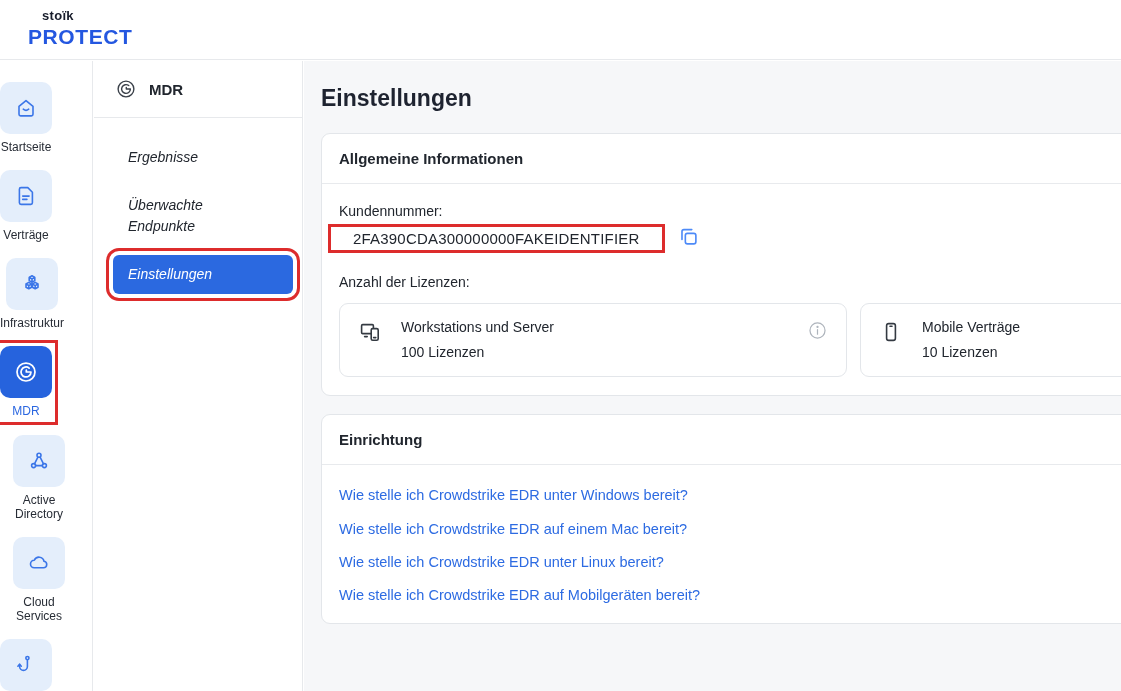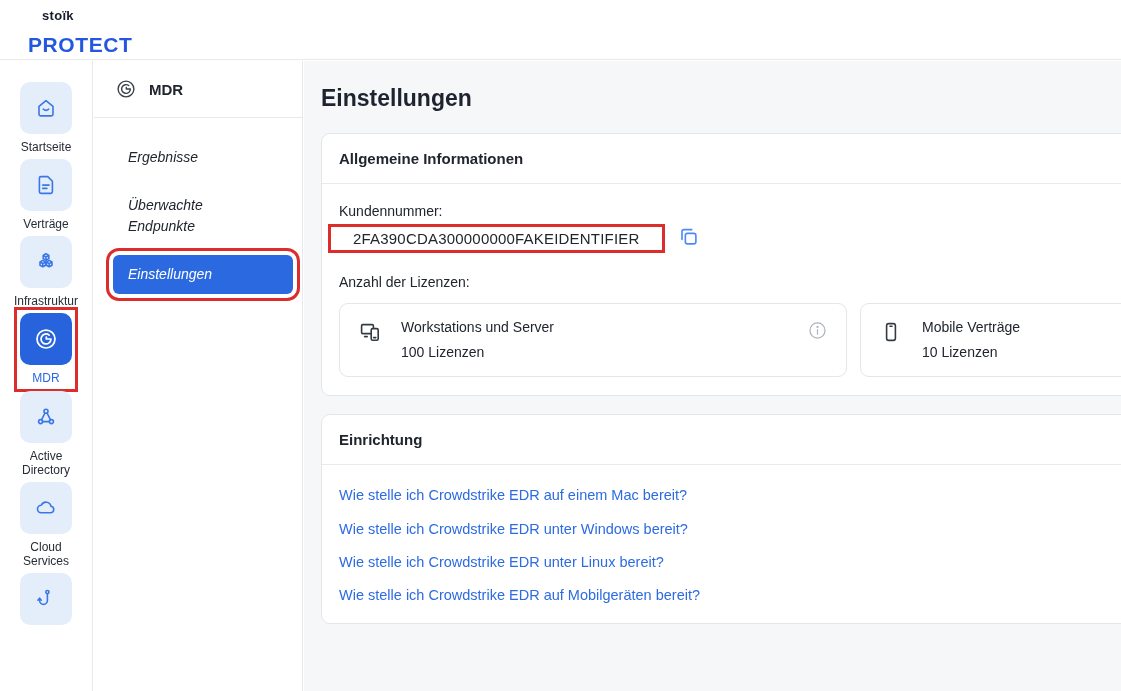--- a/index.html
+++ b/index.html
@@ -9,27 +9,27 @@
     font-family:"Liberation Sans", sans-serif;
     color:#21262e;
   }
   
   .topbar{
     position:absolute;top:0;left:0;width:1121px;height:60px;
     background:#fff;border-bottom:1px solid #e7e9ec;box-sizing:border-box;
   }
   .logo{position:absolute;left:28px;top:9px;line-height:1;}
   .logo .brand-name{font-size:13px;font-weight:bold;color:#171c2b;letter-spacing:.3px;display:block;margin-left:14px;}
-  .logo .brand-product{font-size:21px;font-weight:bold;color:#2457e0;letter-spacing:.6px;display:block;margin-top:12px;}
+  .logo .brand-product{font-size:21px;font-weight:bold;color:#2457e0;letter-spacing:.6px;display:block;margin-top:4px;}
   
   .rail{
     position:absolute;left:0;top:61px;width:93px;bottom:0;background:#fff;
     border-right:1px solid #e7e9ec;box-sizing:border-box;
-    display:flex;flex-direction:column;align-items:center;
-    padding-top:21px;gap:5px;overflow:hidden;
+    display:flex;flex-direction:column;align-items:flex-start;
+    padding-top:21px;gap:16px;overflow:hidden;
   }
   .rail-item{display:flex;flex-direction:column;align-items:center;cursor:pointer;flex:0 0 auto;}
   .rail-item.annotated{outline:3px solid #dd2c2c;outline-offset:3px;}
   .tile{
     width:52px;height:52px;border-radius:10px;background:#e4eefb;
     display:flex;align-items:center;justify-content:center;
   }
   .rail-item.active .tile{background:#2663dd;}
   .rail-label{
     margin-top:6px;font-size:12px;color:#272c35;text-align:center;
@@ -271,20 +271,20 @@
         </div>
 
       </div>
     </div>
   </section>
 
   <section class="card card-2">
     <div class="card-header">Einrichtung</div>
     <div class="card-body">
       <div class="links">
+        <a class="setup-link">Wie stelle ich Crowdstrike EDR unter Windows bereit?</a>
         <a class="setup-link">Wie stelle ich Crowdstrike EDR auf einem Mac bereit?</a>
-        <a class="setup-link">Wie stelle ich Crowdstrike EDR unter Windows bereit?</a>
         <a class="setup-link">Wie stelle ich Crowdstrike EDR unter Linux bereit?</a>
         <a class="setup-link">Wie stelle ich Crowdstrike EDR auf Mobilgeräten bereit?</a>
       </div>
     </div>
   </section>
 </main>
 
 </body></html>

